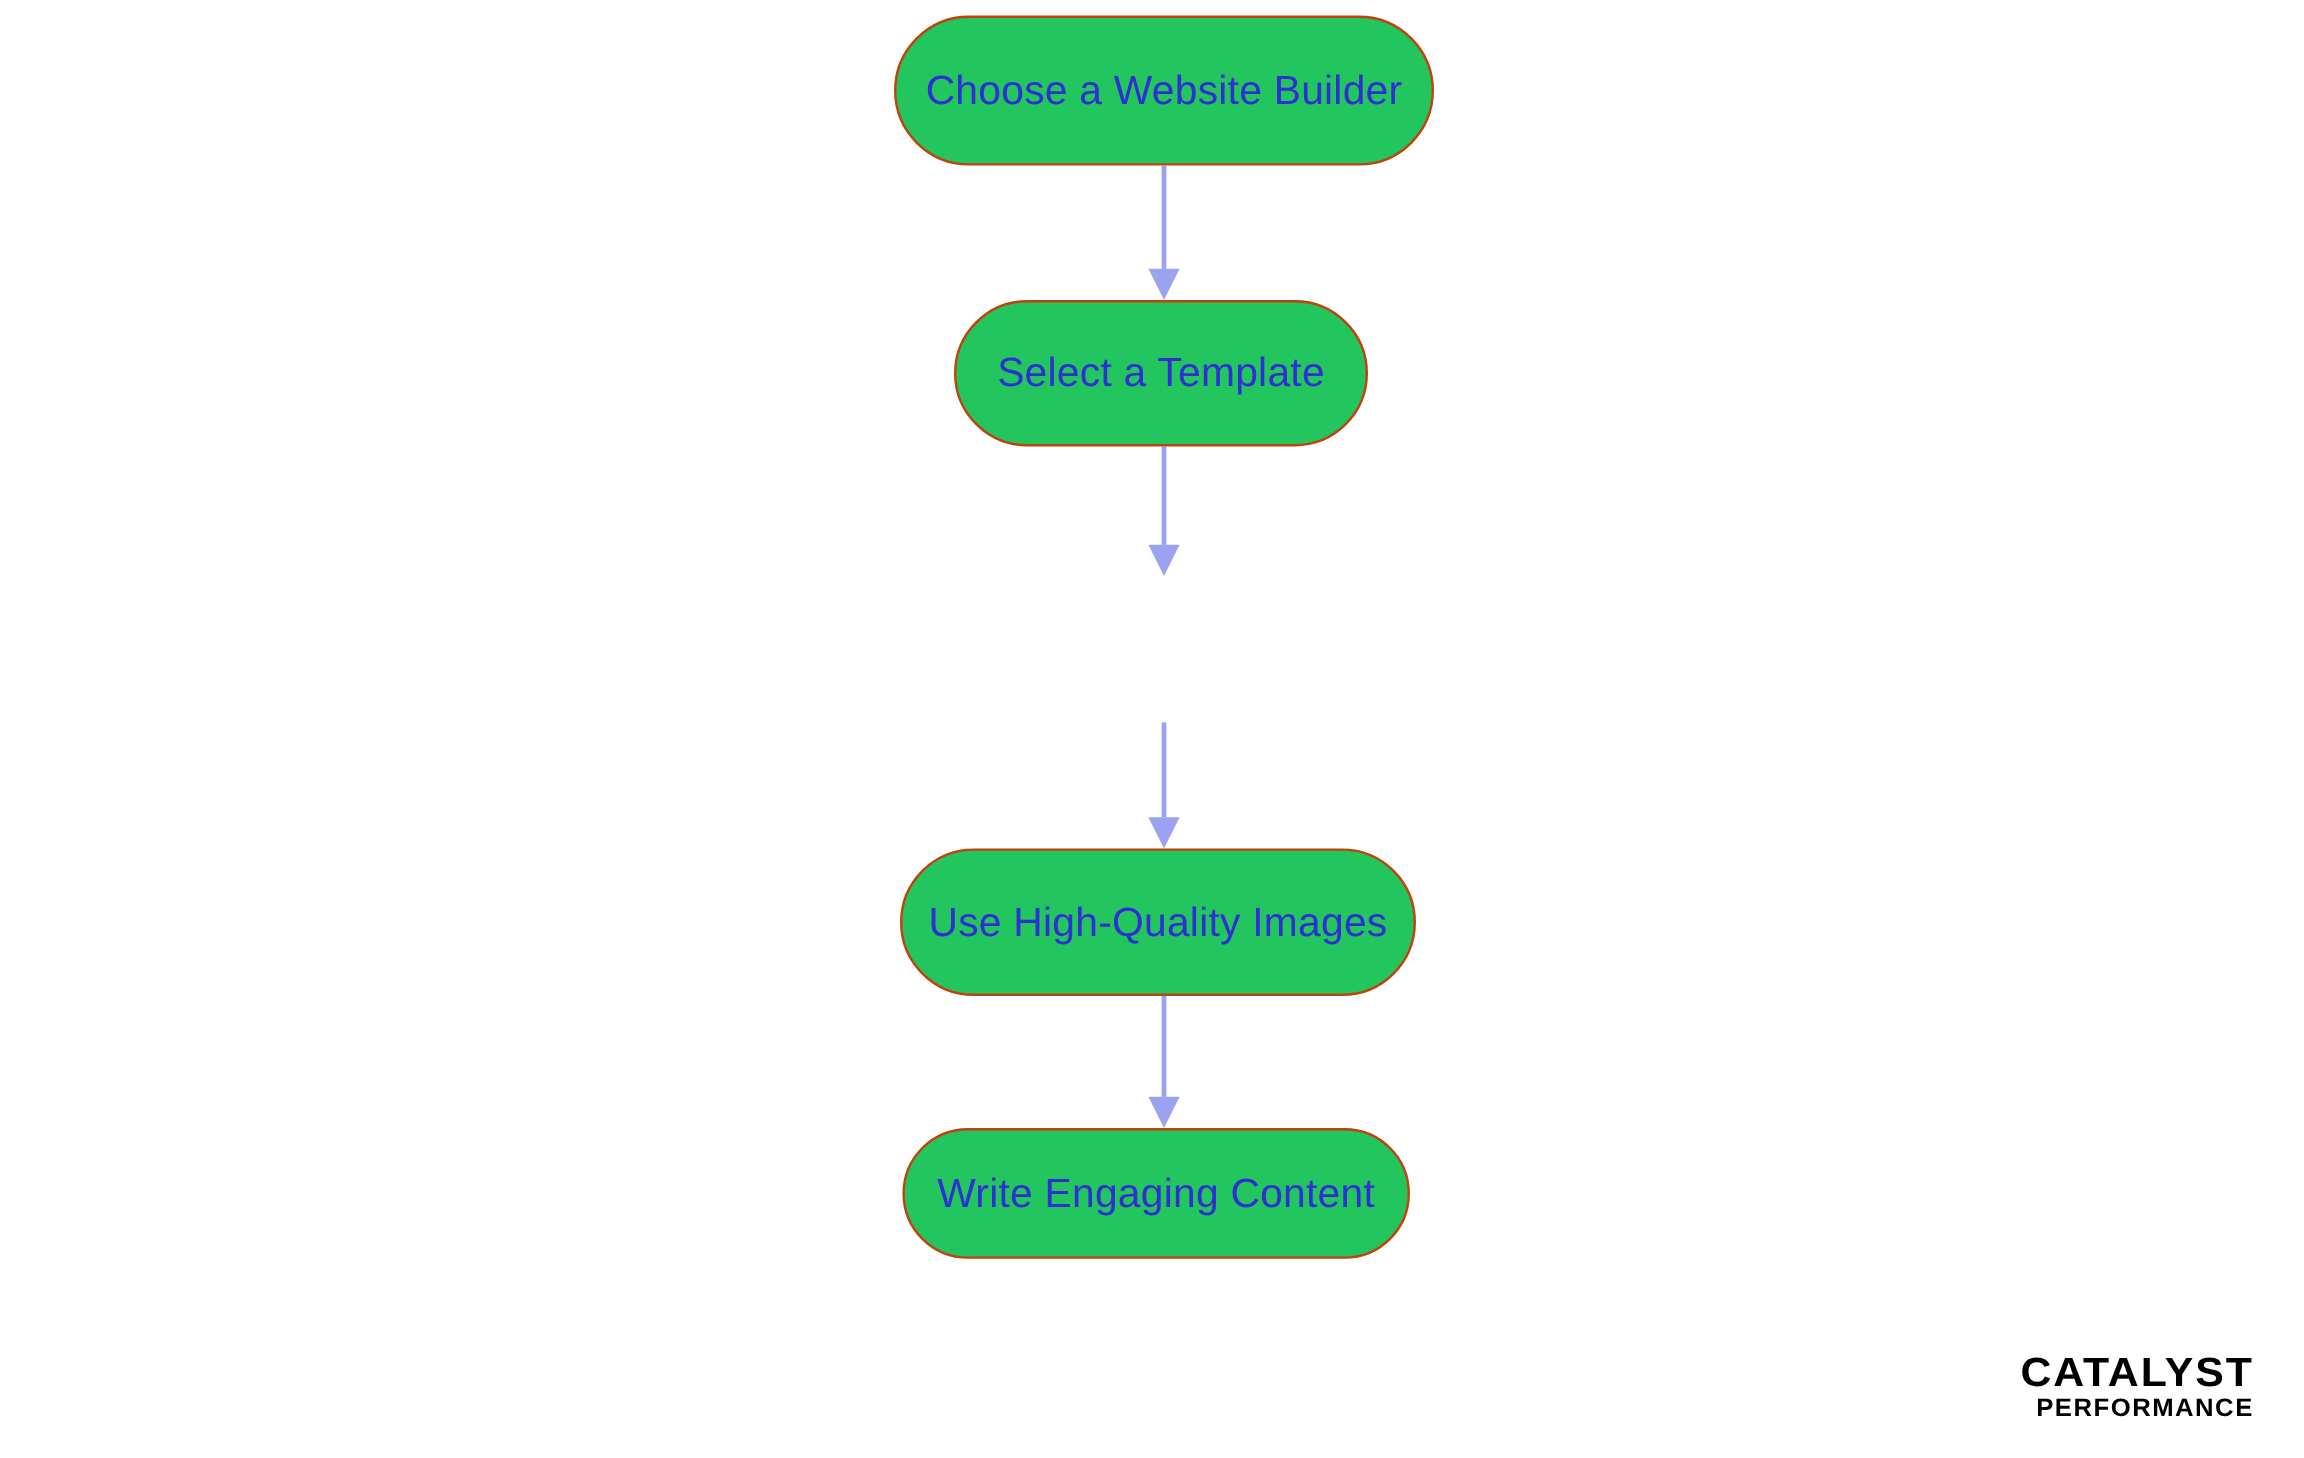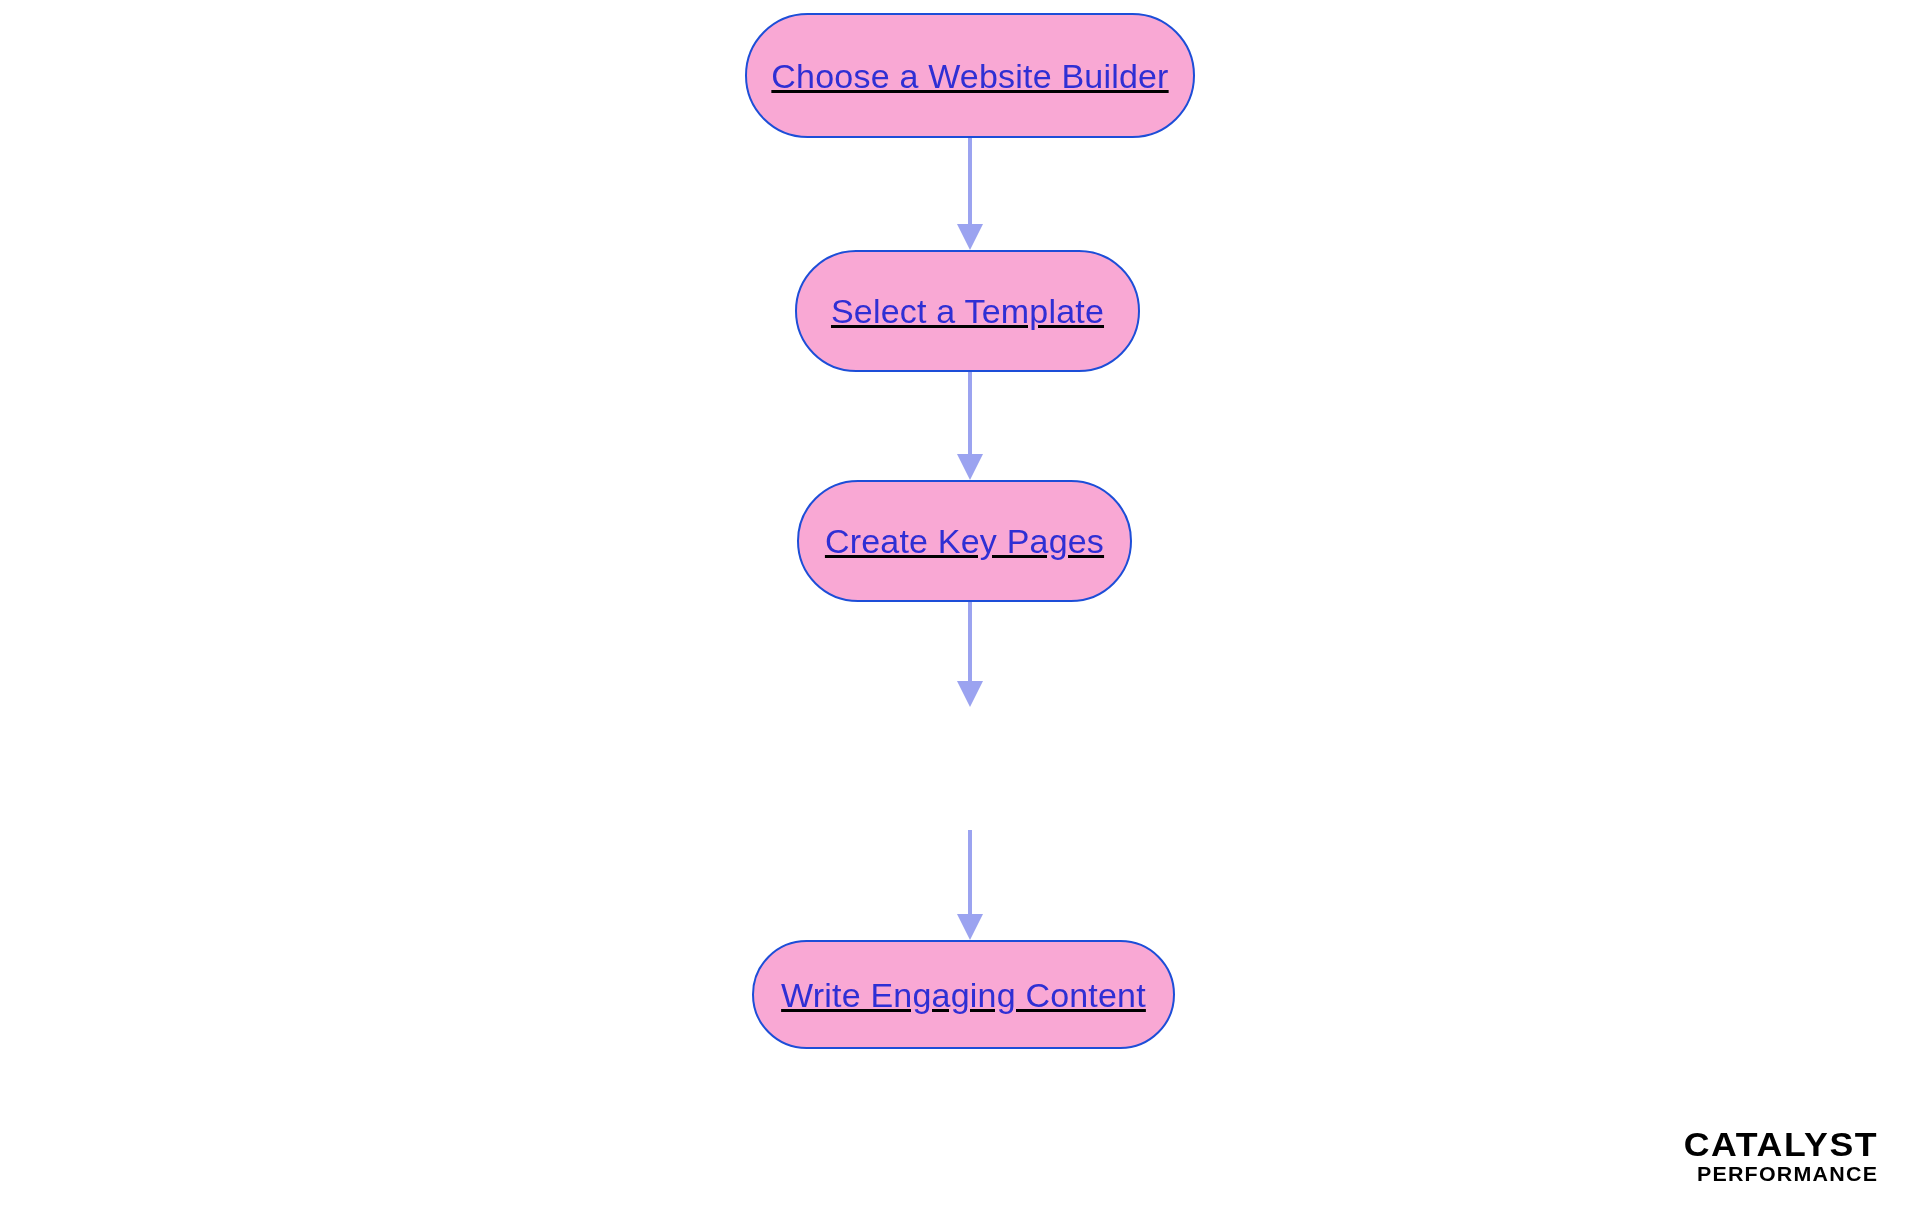--- a/index.html
+++ b/index.html
@@ -20,28 +20,27 @@
     left: 0;
     top: 0;
     width: 1920px;
     height: 1215px;
   }
 
   
   .node {
     position: absolute;
     box-sizing: border-box;
-    background: #f9a8d4;
-    border: 2px solid #1d4ed8;
+    background: #22c55e;
+    border: 2px solid #c2410c;
     border-radius: 999px;
     display: flex;
     align-items: center;
     justify-content: center;
     z-index: 2;
-    text-decoration: underline;
   }
   .node-label {
     color: #2f2fd4;
     font-family: "Liberation Sans", sans-serif;
     font-size: 34px;
     font-weight: 400;
     letter-spacing: 0.2px;
     white-space: nowrap;
     line-height: 1;
   }
@@ -135,29 +134,29 @@
 
   <div class="node" id="node-1">
     <span class="node-label">Select a Template</span>
   </div>
 
   <div class="connector" id="conn-1">
     <div class="stem"></div>
     <div class="head"></div>
   </div>
 
-  <div class="node" id="node-2">
-    <span class="node-label">Create Key Pages</span>
-  </div>
 
   <div class="connector" id="conn-2">
     <div class="stem"></div>
     <div class="head"></div>
   </div>
 
+  <div class="node" id="node-3">
+    <span class="node-label">Use High-Quality Images</span>
+  </div>
 
   <div class="connector" id="conn-3">
     <div class="stem"></div>
     <div class="head"></div>
   </div>
 
   <div class="node" id="node-4">
     <span class="node-label">Write Engaging Content</span>
   </div>
 

